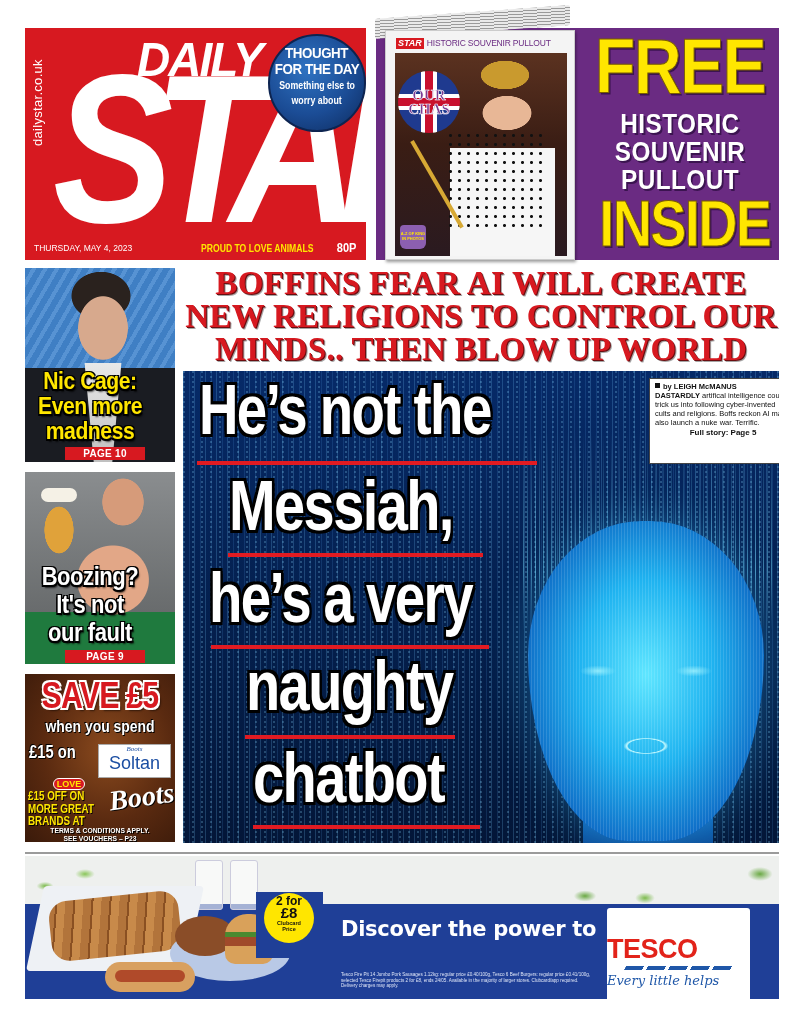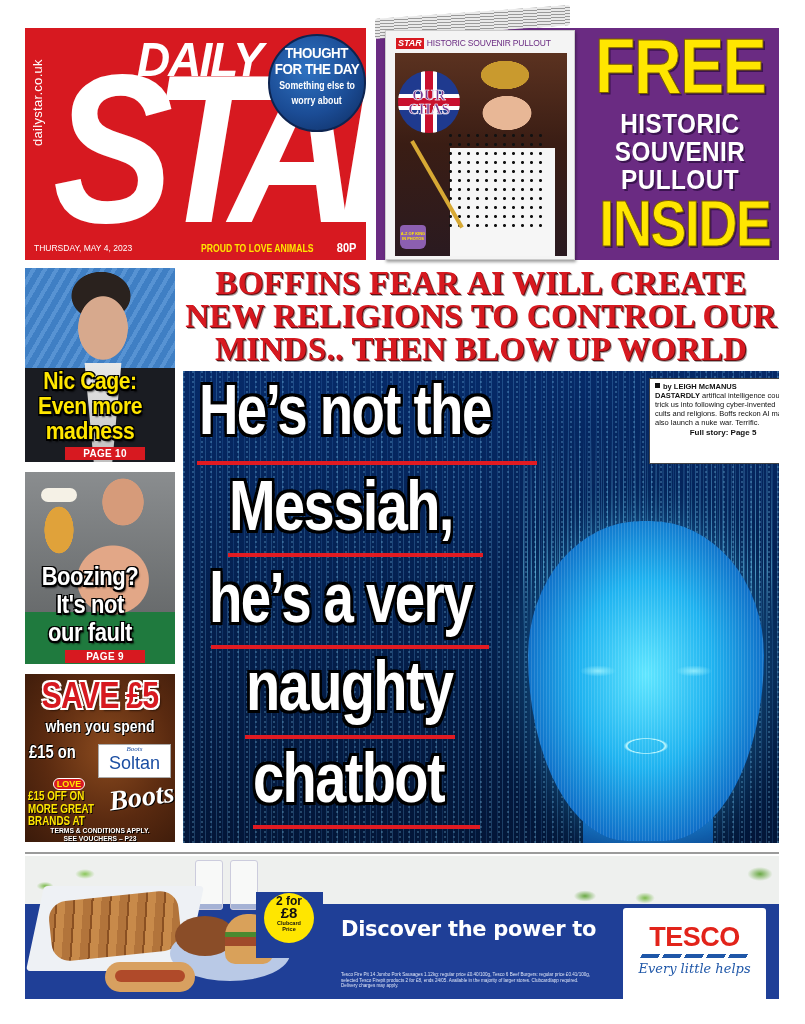--- a/index.html
+++ b/index.html
@@ -313,22 +313,22 @@
   .price-roundel .pr-price { font-size: 15px; font-weight: 900; line-height: 15px; }
   .price-roundel .pr-bottom { font-size: 5.5px; font-weight: 700; line-height: 6px; }
   .ad .ad-headline {
     position: absolute; left: 316px; top: 63px; color: #fff; font-family: "DejaVu Sans", sans-serif; font-weight: 700;
     font-size: 21px; line-height: 21px; letter-spacing: -0.3px; white-space: nowrap;
   }
   .ad .ad-small {
     position: absolute; left: 316px; top: 116px; width: 255px; color: #dfe6f7; font-size: 4.6px; line-height: 5.6px;
   }
   .ad .tesco-card {
-    position: absolute; left: 598px; top: 52px; width: 143px; height: 91px; background: #fff; border-radius: 3px 3px 0 0;
-    text-align: center; padding-top: 16px;
+    position: absolute; left: 582px; top: 52px; width: 143px; height: 91px; background: #fff; border-radius: 3px 3px 0 0;
+    padding-top: 28px;
   }
   .tesco-card .tesco-word {
     font-family: "Liberation Sans", sans-serif; font-weight: 900; color: #e2231a; font-size: 27px; line-height: 27px; letter-spacing: -0.5px;
   }
   .tesco-card .tesco-stripes {
     margin: 3px auto 0; width: 108px; height: 4px;
     background: repeating-linear-gradient(90deg, #1f57a8 0 18px, transparent 18px 22px);
     transform: skewX(-30deg);
   }
   .tesco-card .tesco-strap {

